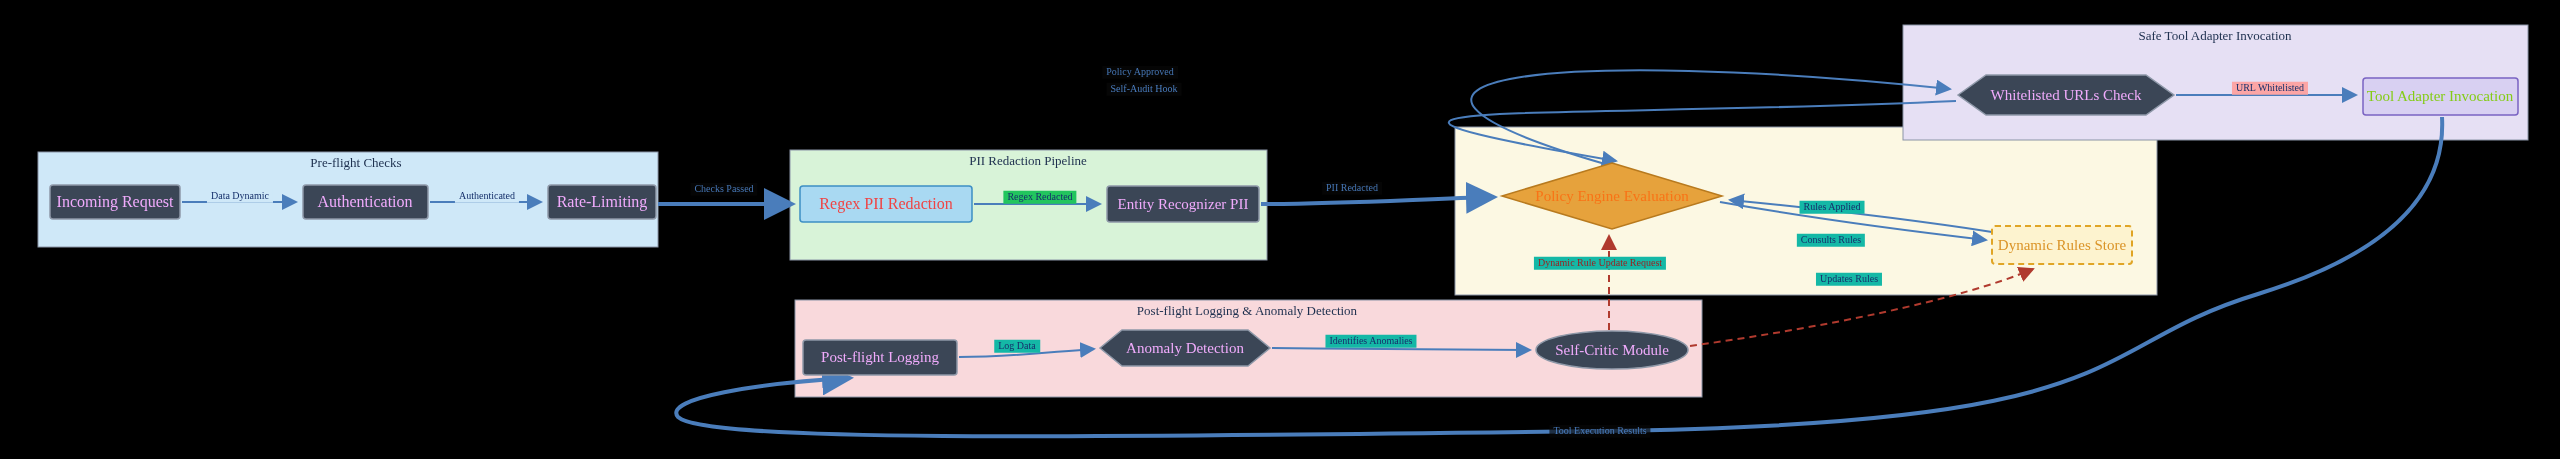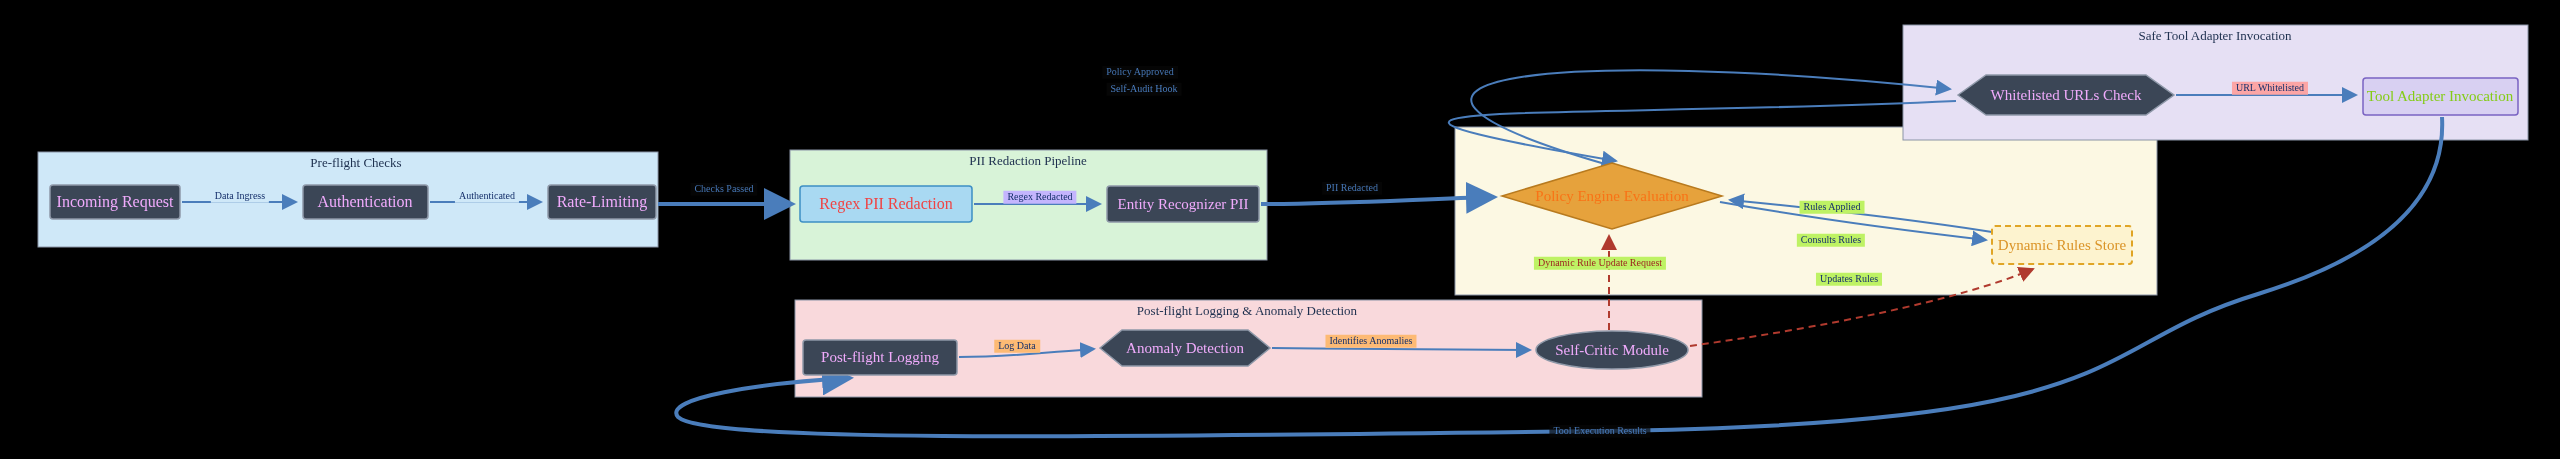--- a/index.html
+++ b/index.html
@@ -10,22 +10,22 @@
           white-space:nowrap;z-index:2;}
   .nlabel{position:absolute;transform:translate(-50%,-50%);font-size:16px;color:#f0abfc;
           white-space:nowrap;z-index:3;text-align:center;}
   .nlabel.sm{font-size:15px;}
   .t-navy{color:#ef4444;}
   .t-purple{color:#84cc16;}
   .t-blueorange{color:#f97316;}
   .t-orange{color:#d98f1f;}
   .elabel{position:absolute;transform:translate(-50%,-50%);font-size:10px;color:#16306b;
           white-space:nowrap;padding:0 4px;line-height:1.25;z-index:3;}
-  .bg-blue{background:#cfe8f8;} .bg-green{background:#c4b5fd;} .bg-yellow{background:#bef264;}
-  .bg-pink{background:#fdba74;} .bg-lav{background:#fca5a5;}
+  .bg-blue{background:#cfe8f8;} .bg-green{background:#22c55e;} .bg-yellow{background:#14b8a6;}
+  .bg-pink{background:#14b8a6;} .bg-lav{background:#fca5a5;}
   .on-dark{color:#4a7dbf;background:rgba(8,8,8,.7);}
   .blurry{filter:blur(.6px);opacity:.95;}
   .red{color:#9c1f1f;}
 </style>
 </head>
 <body>
 
 <div id="canvas">
 
   <svg id="edges-svg" width="2560" height="459" viewBox="0 0 2560 459">
@@ -85,21 +85,21 @@
   <div class="nlabel t-navy" style="left:886px;top:204px;">Regex PII Redaction</div>
   <div class="nlabel sm" style="left:1183px;top:204px;">Entity Recognizer PII</div>
   <div class="nlabel sm t-blueorange" style="left:1612px;top:196px;">Policy Engine Evaluation</div>
   <div class="nlabel sm t-orange blurry" style="left:2062px;top:245px;">Dynamic Rules Store</div>
   <div class="nlabel sm" style="left:2066px;top:95px;">Whitelisted URLs Check</div>
   <div class="nlabel sm t-purple" style="left:2440px;top:96px;">Tool Adapter Invocation</div>
   <div class="nlabel sm" style="left:880px;top:357px;">Post-flight Logging</div>
   <div class="nlabel sm" style="left:1185px;top:348px;">Anomaly Detection</div>
   <div class="nlabel sm" style="left:1612px;top:350px;">Self-Critic Module</div>
 
-  <div class="elabel bg-blue" style="left:240px;top:196px;">Data Ingress</div>
+  <div class="elabel bg-blue" style="left:240px;top:196px;">Data Dynamic</div>
   <div class="elabel bg-blue" style="left:487px;top:196px;">Authenticated</div>
   <div class="elabel on-dark blurry" style="left:724px;top:189px;">Checks Passed</div>
   <div class="elabel bg-green" style="left:1040px;top:197px;">Regex Redacted</div>
   <div class="elabel on-dark blurry" style="left:1352px;top:188px;">PII Redacted</div>
   <div class="elabel on-dark blurry" style="left:1140px;top:72px;">Policy Approved</div>
   <div class="elabel on-dark" style="left:1144px;top:89px;">Self-Audit Hook</div>
   <div class="elabel bg-lav" style="left:2270px;top:88px;">URL Whitelisted</div>
   <div class="elabel on-dark blurry" style="left:1600px;top:431px;">Tool Execution Results</div>
   <div class="elabel bg-pink" style="left:1017px;top:346px;">Log Data</div>
   <div class="elabel bg-pink" style="left:1371px;top:341px;">Identifies Anomalies</div>

